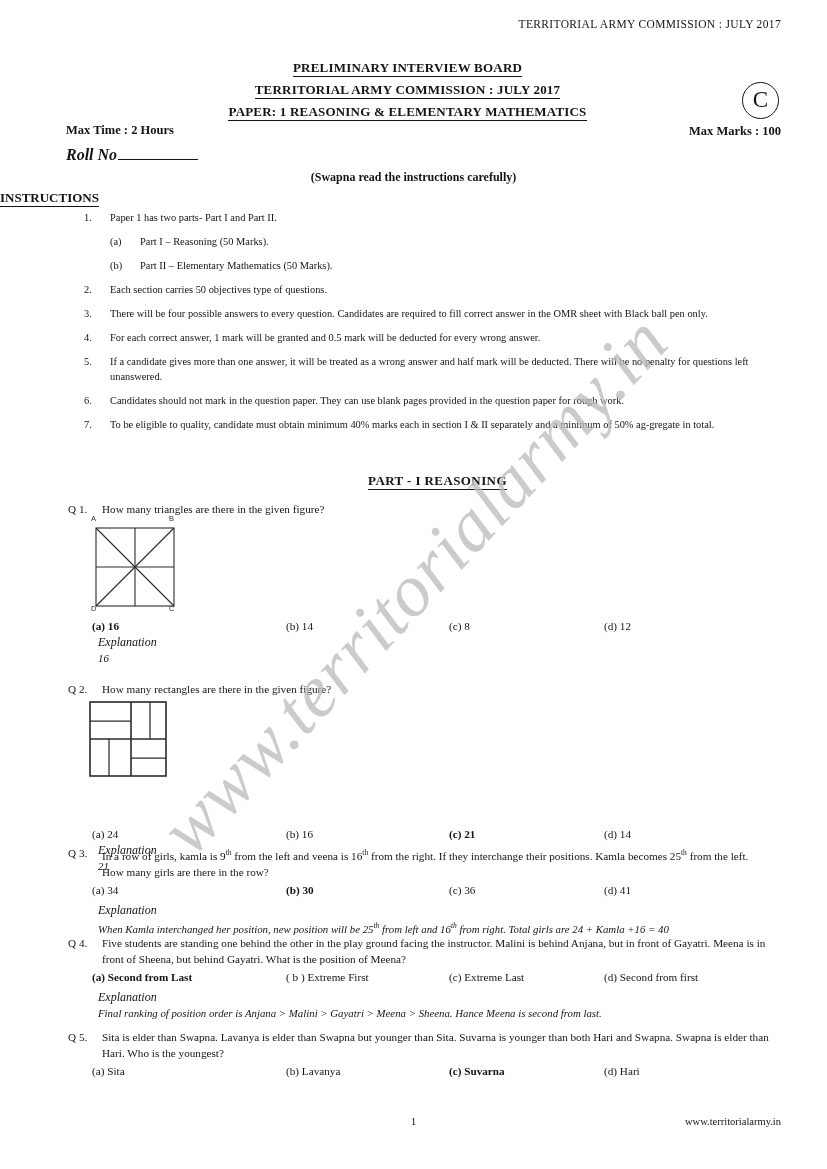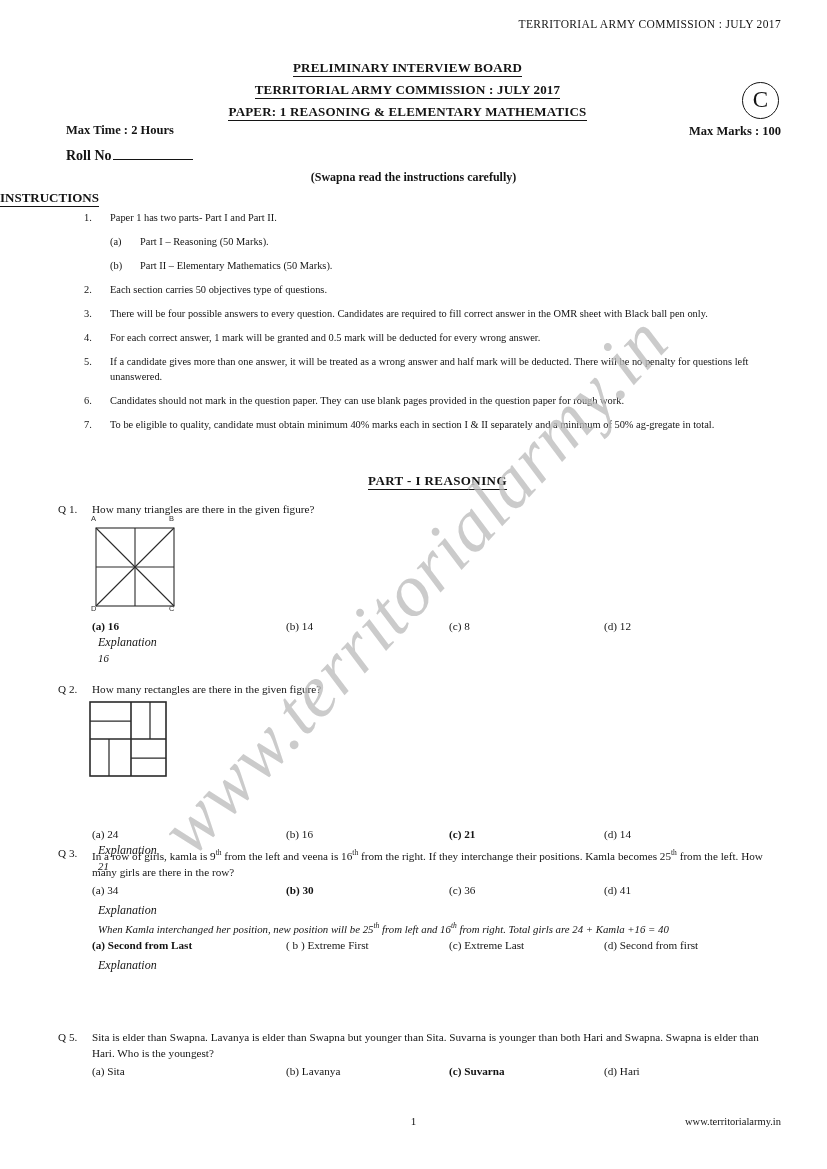--- a/index.html
+++ b/index.html
@@ -101,21 +101,22 @@
     right: 46px;
     top: 124px;
     font-weight: bold;
     font-size: 12.5px;
   }
   .rollno {
     position: absolute;
     left: 66px;
     top: 146px;
     font-weight: bold;
-    font-size: 14px;
+    font-size: 16px;
+    font-style: italic;
   }
   .rollno .blank {
     display: inline-block;
     width: 80px;
     border-bottom: 1.6px solid #141414;
     margin-left: 1px;
     height: 13px;
   }
 
   .please-read {
@@ -186,20 +187,21 @@
   
   .q {
     position: absolute;
     left: 58px;
     width: 714px;
     font-size: 11.2px;
     line-height: 16px;
   }
   .q-head {
     display: flex;
+    margin-left: 10px;
   }
   .q-label {
     flex: 0 0 34px;
     width: 34px;
   }
   .q-text {
     flex: 1 1 auto;
   }
   .options {
     position: relative;
@@ -409,27 +411,32 @@
         <div class="opt o0"><span>(a)</span> <span>34</span></div>
         <div class="opt o1 bold"><span>(b)</span> <span>30</span></div>
         <div class="opt o2"><span>(c)</span> <span>36</span></div>
         <div class="opt o3"><span>(d)</span> <span>41</span></div>
       </div>
       <div class="expl-label" style="margin-top:4px;">Explanation</div>
       <div class="expl-text"><span>When Kamla interchanged her position, new position will be 25</span><sup>th</sup><span> from left and 16</span><sup>th</sup><span> from right. Total girls are 24 + Kamla +16 = 40</span></div>
     </div>
 
     <div class="q" style="top:935px;">
+      <div class="q-head">
+        <div class="q-label">Q 4.</div>
+        <div class="q-text">Five students are standing one behind the other in the play ground facing the instructor. Malini is behind Anjana, but in front of Gayatri. Meena is in front of Sheena, but behind Gayatri. What is the position of Meena?</div>
+      </div>
       <div class="options" style="margin-top:2px;">
         <div class="opt o0 bold"><span>(a)</span> <span>Second from Last</span></div>
         <div class="opt o1"><span>( b )</span> <span>Extreme First</span></div>
         <div class="opt o2"><span>(c)</span> <span>Extreme Last</span></div>
         <div class="opt o3"><span>(d)</span> <span>Second from first</span></div>
       </div>
       <div class="expl-label" style="margin-top:4px;">Explanation</div>
+      <div class="expl-text">Final ranking of position order is Anjana &gt; Malini &gt; Gayatri &gt; Meena &gt; Sheena. Hance Meena is second from last.</div>
     </div>
 
     <div class="q" style="top:1029px;">
       <div class="q-head">
         <div class="q-label">Q 5.</div>
         <div class="q-text">Sita is elder than Swapna. Lavanya is elder than Swapna but younger than Sita. Suvarna is younger than both Hari and Swapna. Swapna is elder than Hari. Who is the youngest?</div>
       </div>
       <div class="options" style="margin-top:2px;">
         <div class="opt o0"><span>(a)</span> <span>Sita</span></div>
         <div class="opt o1"><span>(b)</span> <span>Lavanya</span></div>

